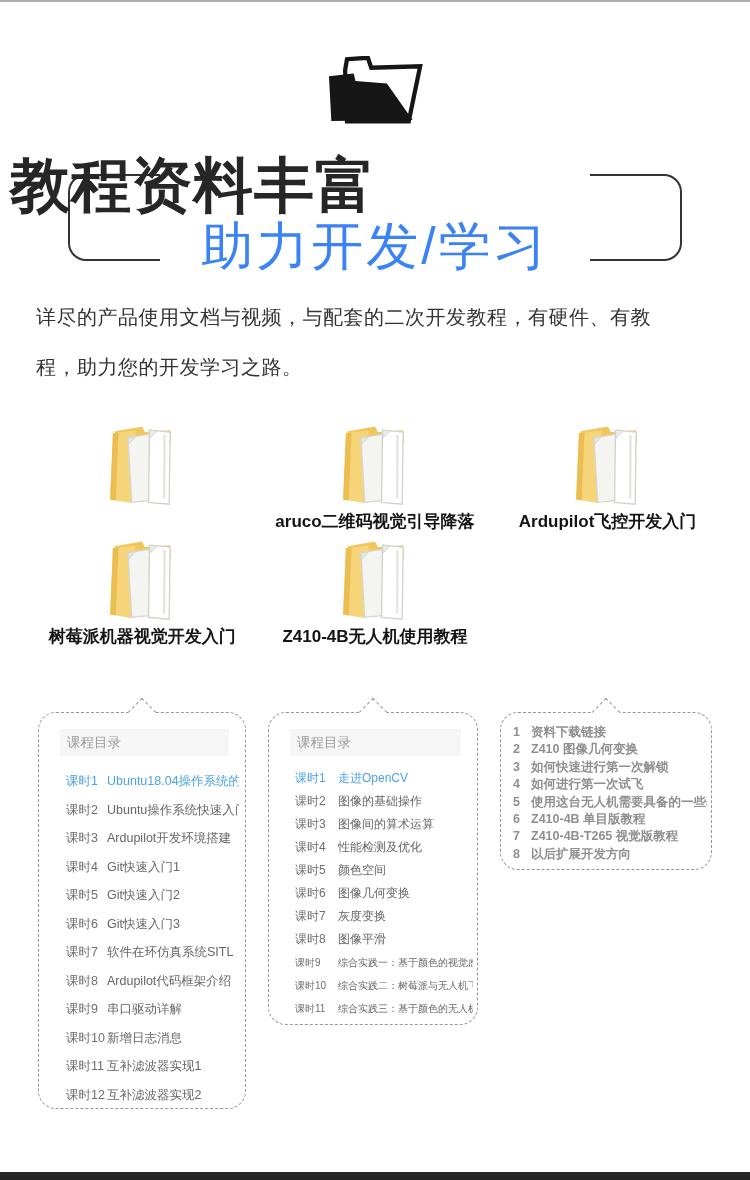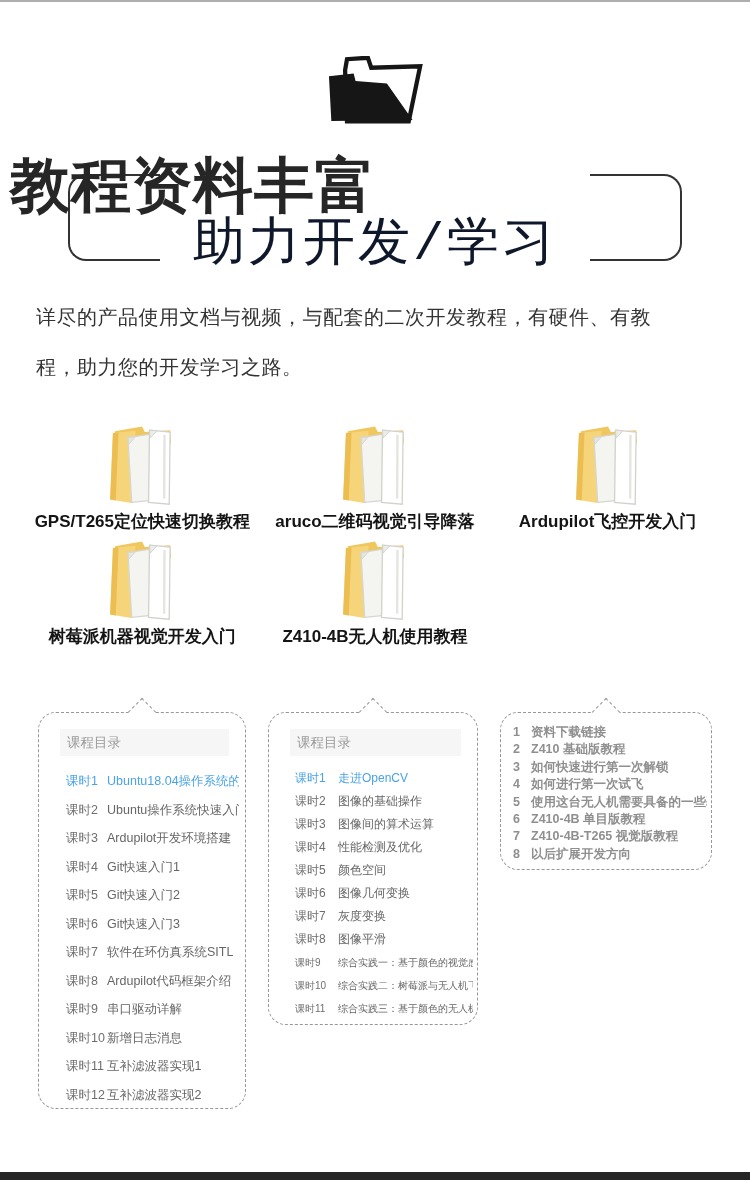--- a/index.html
+++ b/index.html
@@ -9,21 +9,21 @@
   .bottom-bar{position:absolute;bottom:0;left:0;width:750px;height:8px;background:#262626;}
 
   
   .hero-icon{position:absolute;left:328px;top:56px;width:95px;height:70px;}
   .bracket{position:absolute;top:174px;height:87px;width:92px;box-sizing:border-box;border:2px solid #333;}
   .bracket-left{left:68px;border-right:none;border-radius:18px 0 0 18px;}
   .bracket-right{right:68px;border-left:none;border-radius:0 18px 18px 0;}
   .title{position:absolute;top:139px;left:0;width:750px;margin:10px;
          font-size:60px;line-height:74px;font-weight:900;color:#262626;letter-spacing:1px;}
   .subtitle{position:absolute;top:214px;left:0;width:750px;text-align:center;
-            font-size:52px;line-height:64px;font-weight:200;color:#0f172a;letter-spacing:3px;font-family:Liberation Mono, monospace;}
+            font-size:52px;line-height:64px;font-weight:200;color:#3b82f6;letter-spacing:3px;}
 
   .desc{position:absolute;top:292px;left:36px;width:684px;margin:0;font-size:20px;line-height:50px;
         color:#333;white-space:pre-line;letter-spacing:0.5px;}
 
   
   .folder-grid{position:absolute;top:418px;left:0;width:750px;padding:0 26px;box-sizing:border-box;
                display:flex;flex-wrap:wrap;}
   .folder-cell{width:33.33%;margin:0 0 25px;display:flex;flex-direction:column;align-items:center;}
   .folder-svg{width:100px;height:90px;display:block;}
   .folder-label{margin-top:2px;font-size:17px;font-weight:700;color:#141414;white-space:nowrap;}
@@ -78,21 +78,20 @@
     <svg class="folder-svg" viewBox="0 0 100 96">
       <polygon points="21,14 50,9 53,15 80,13 81,27 23,31" fill="#f0c75e"></polygon>
       <polygon points="19,16 43,13.5 40,91 16,87" fill="#f6d57a"></polygon>
       <polygon points="19,16 25,15.4 22,88 16,87" fill="#ecbe52"></polygon>
       <polygon points="35,21 57,17.5 64,18.5 68,87 39,90" fill="#f4f4f1" stroke="#d6d6d0" stroke-width="1.4"></polygon>
       <polygon points="35,21 43,20 36,28" fill="#e6e6e1" stroke="#d6d6d0" stroke-width="1"></polygon>
       <polygon points="58,13 80,15 79,92 57,90" fill="#ffffff" stroke="#d2d2cc" stroke-width="1.4"></polygon>
       <polygon points="58,13 66,13.7 58.6,21.5" fill="#ececea" stroke="#d2d2cc" stroke-width="1"></polygon>
       <line x1="74" y1="18" x2="73.6" y2="86" stroke="#e4e4e0" stroke-width="2.5"></line>
     </svg>
-    <figcaption class="folder-label">GPS/T265定位快速切换教程</figcaption>
   </figure>
 
 
   <figure class="folder-cell" style="margin:0">
     <svg class="folder-svg" viewBox="0 0 100 96">
       <polygon points="21,14 50,9 53,15 80,13 81,27 23,31" fill="#f0c75e"></polygon>
       <polygon points="19,16 43,13.5 40,91 16,87" fill="#f6d57a"></polygon>
       <polygon points="19,16 25,15.4 22,88 16,87" fill="#ecbe52"></polygon>
       <polygon points="35,21 57,17.5 64,18.5 68,87 39,90" fill="#f4f4f1" stroke="#d6d6d0" stroke-width="1.4"></polygon>
       <polygon points="35,21 43,20 36,28" fill="#e6e6e1" stroke="#d6d6d0" stroke-width="1"></polygon>
@@ -253,21 +252,21 @@
 
   <section class="course-box box-2">
 
     <ul class="box-list">
           <li>
             <span class="no">1</span>
             <span class="ttl">资料下载链接</span>
           </li>
           <li>
             <span class="no">2</span>
-            <span class="ttl">Z410 基础版教程</span>
+            <span class="ttl">Z410 图像几何变换</span>
           </li>
           <li>
             <span class="no">3</span>
             <span class="ttl">如何快速进行第一次解锁</span>
           </li>
           <li>
             <span class="no">4</span>
             <span class="ttl">如何进行第一次试飞</span>
           </li>
           <li>

